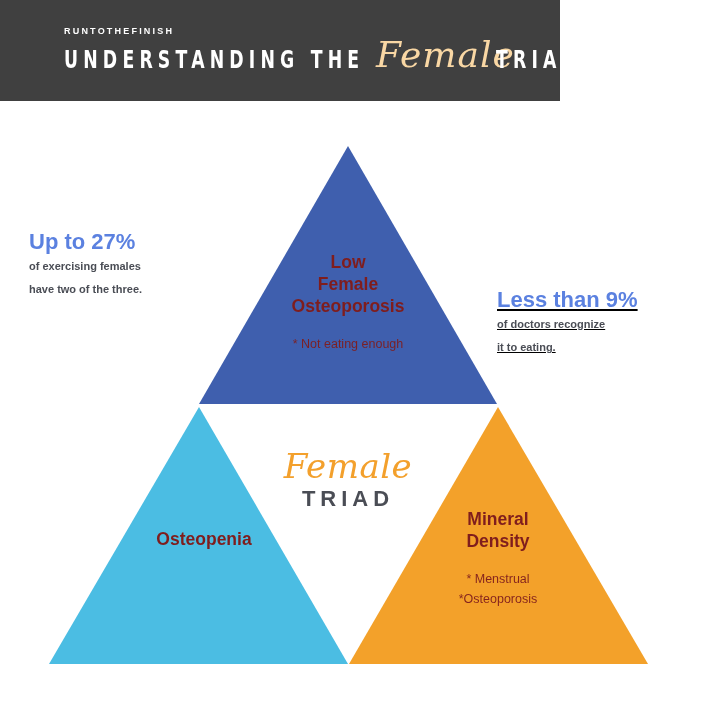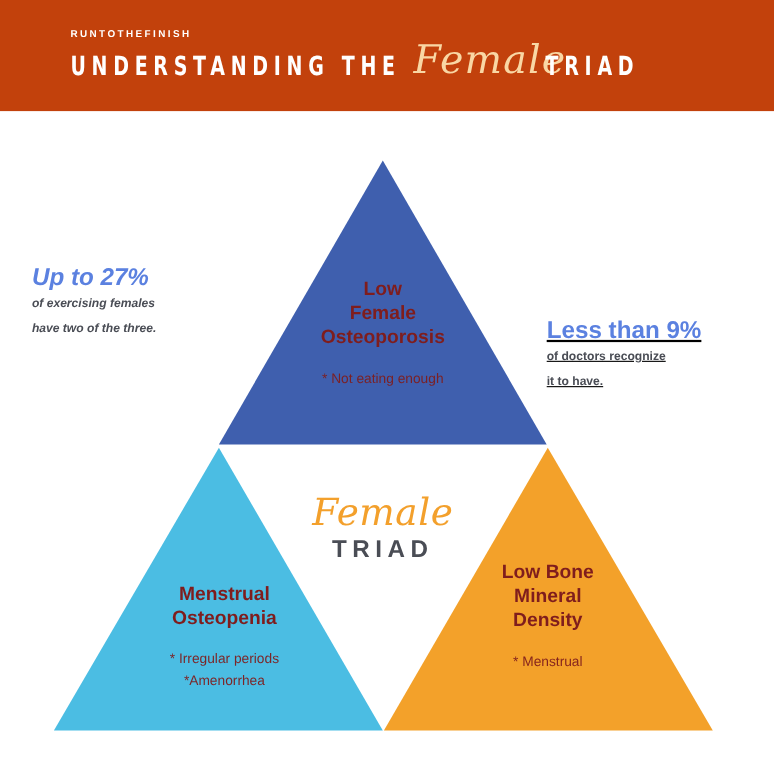--- a/index.html
+++ b/index.html
@@ -1,21 +1,21 @@
 <!DOCTYPE html>
 <html><head>
   <meta charset="utf-8">
   <style>
     * { margin: 0; padding: 0; box-sizing: border-box; }
     html, body { width: 704px; height: 704px; background: #ffffff; overflow: hidden; }
     body { position: relative; font-family: "Liberation Sans", sans-serif; }
 
     .header {
-      position: absolute; left: 0; top: 0; width: 704px; height: 101px;
-      background: #c2410c;
+      position: absolute; left: 0; top: 0; width: 560px; height: 101px;
+      background: #404040;
     }
     .header .brand {
       position: absolute; left: 64px; top: 26px;
       font-family: "Liberation Sans", sans-serif; font-weight: bold;
       font-size: 9px; letter-spacing: 2.2px; color: #ffffff;
     }
     .header .title-row {
       position: absolute; left: 64px; top: 40px; height: 40px;
       display: flex; align-items: center; white-space: nowrap;
     }
@@ -32,21 +32,21 @@
       white-space: nowrap;
     }
     .header .title-end {
       position: absolute; left: 432px; top: 0px; height: 40px;
       display: flex; align-items: center;
     }
 
     .stat { position: absolute; font-weight: bold; }
     .stat .big { font-family: "Liberation Sans", sans-serif; font-weight: bold; font-size: 22px; color: #5b81e0; line-height: 26px; display:block; white-space: nowrap;}
     .stat .sub { font-family: "Liberation Sans", sans-serif; font-weight: bold; font-size: 11px; color: #4a4d55; line-height: 23px; display:block; white-space: nowrap;}
-    .stat-left { left: 29px; top: 239px; font-style: italic; }
+    .stat-left { left: 29px; top: 229px; }
     .stat-right { left: 497px; top: 287px; text-decoration: underline; }
 
     svg.triad { position: absolute; left: 0; top: 0; width: 704px; height: 704px; }
 
     .tri-text { position: absolute; text-align: center; color: #7f1d1d; }
     .tri-text .label { font-family: "Liberation Sans", sans-serif; font-weight: bold; font-size: 17.5px; line-height: 22px; display:block; }
     .tri-text .notes { margin-top: 17px; display:block; }
     .tri-text .note { font-family: "Liberation Sans", sans-serif; font-weight: normal; font-size: 12.5px; line-height: 20px; display:block; opacity: 0.95; }
 
     .tt-top { left: 248px; top: 251px; width: 200px; }
@@ -85,46 +85,41 @@
 
 <div class="stat stat-left">
   <span class="big">Up to 27%</span>
   <span class="sub">of exercising females</span>
   <span class="sub">have two of the three.</span>
 </div>
 
 <div class="stat stat-right">
   <span class="big">Less than 9%</span>
   <span class="sub">of doctors recognize</span>
-  <span class="sub">it to have.</span>
+  <span class="sub">it to eating.</span>
 </div>
 
 <div class="tri-text tt-top">
   <span class="label">Low</span>
   <span class="label">Female</span>
   <span class="label">Osteoporosis</span>
   <span class="notes">
     <span class="note">* Not eating enough</span>
   </span>
 </div>
 
 <div class="tri-text tt-left">
-  <span class="label">Menstrual</span>
   <span class="label">Osteopenia</span>
-  <span class="notes">
-    <span class="note">* Irregular periods</span>
-    <span class="note">*Amenorrhea</span>
-  </span>
 </div>
 
 <div class="tri-text tt-right">
-  <span class="label">Low Bone</span>
   <span class="label">Mineral</span>
   <span class="label">Density</span>
   <span class="notes">
     <span class="note">* Menstrual</span>
+    <span class="note">*Osteoporosis</span>
   </span>
 </div>
 
 <div class="center-label">
   <span class="script">Female</span>
   <span class="word">TRIAD</span>
 </div>
 
 </body></html>

